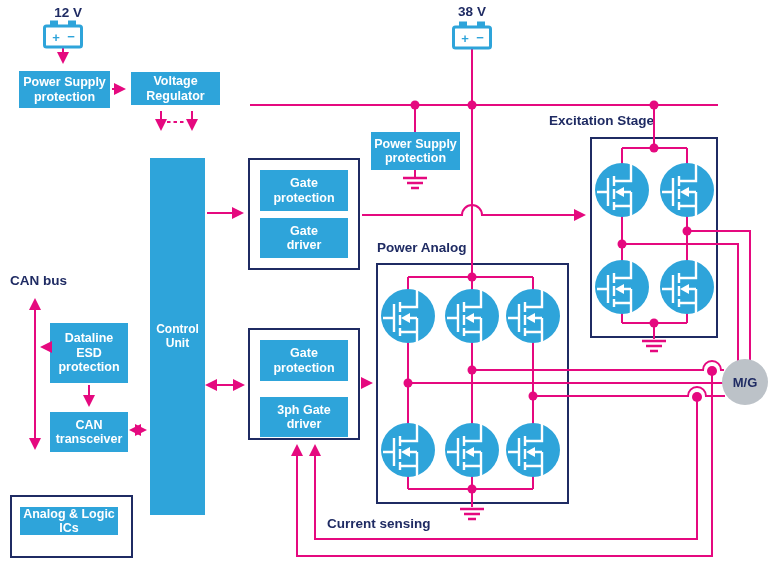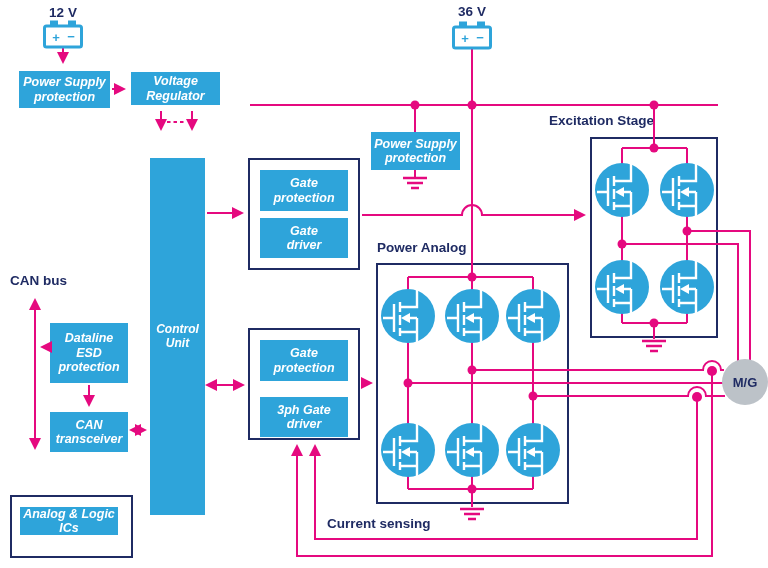--- a/index.html
+++ b/index.html
@@ -6,21 +6,21 @@
     --blue:#2EA4DA; --magenta:#E5097F; --navy:#1F2B63; --gray:#BCC2C8;
   }
   html,body{margin:0;padding:0;background:#fff;}
   #canvas{
     position:relative; width:768px; height:568px; background:#fff; overflow:hidden;
     font-family:"Liberation Sans",sans-serif;
   }
   .bluebox{
     position:absolute; background:var(--blue); color:#fff; font-weight:bold;
     font-size:12.5px; line-height:1.16; display:flex; align-items:center;
-    justify-content:center; text-align:center; white-space:pre-line;font-style:italic;
+    justify-content:center; text-align:center; white-space:pre-line;
   }
   .outline{
     position:absolute; border:2px solid var(--navy); background:#fff; box-sizing:border-box;
   }
   .navlabel{
     position:absolute; color:var(--navy); font-weight:bold; font-size:13.5px; white-space:nowrap;
   }
   svg.overlay{position:absolute; left:0; top:0; pointer-events:none;}
 </style>
 </head>
@@ -51,22 +51,22 @@
   <div class="bluebox" style="left:260px;top:397px;width:88px;height:40px">3ph Gate
 driver</div>
   <div class="bluebox" style="left:50px;top:323px;width:78px;height:60px">Dataline
 ESD
 protection</div>
   <div class="bluebox" style="left:50px;top:412px;width:78px;height:40px">CAN
 transceiver</div>
   <div class="bluebox" style="left:20px;top:507px;width:98px;height:28px">Analog &amp; Logic
 ICs</div>
 
-  <div class="navlabel" style="left:44px;top:5px;width:38px;text-align:center">12 V</div>
-  <div class="navlabel" style="left:453px;top:4px;width:38px;text-align:center">36 V</div>
+  <div class="navlabel" style="left:44px;top:5px;width:38px;text-align:right">12 V</div>
+  <div class="navlabel" style="left:453px;top:4px;width:38px;text-align:center">38 V</div>
   <div class="navlabel" style="left:10px;top:273px">CAN bus</div>
   <div class="navlabel" style="left:549px;top:113px">Excitation Stage</div>
   <div class="navlabel" style="left:377px;top:240px">Power Analog</div>
   <div class="navlabel" style="left:327px;top:516px">Current sensing</div>
 
   <svg class="overlay" width="768" height="568" viewBox="0 0 768 568">
     <defs>
       <marker id="arw" markerWidth="6" markerHeight="6" refX="5" refY="3" orient="auto-start-reverse">
         <path d="M0,0 L6,3 L0,6 Z" fill="#E5097F"></path>
       </marker>

